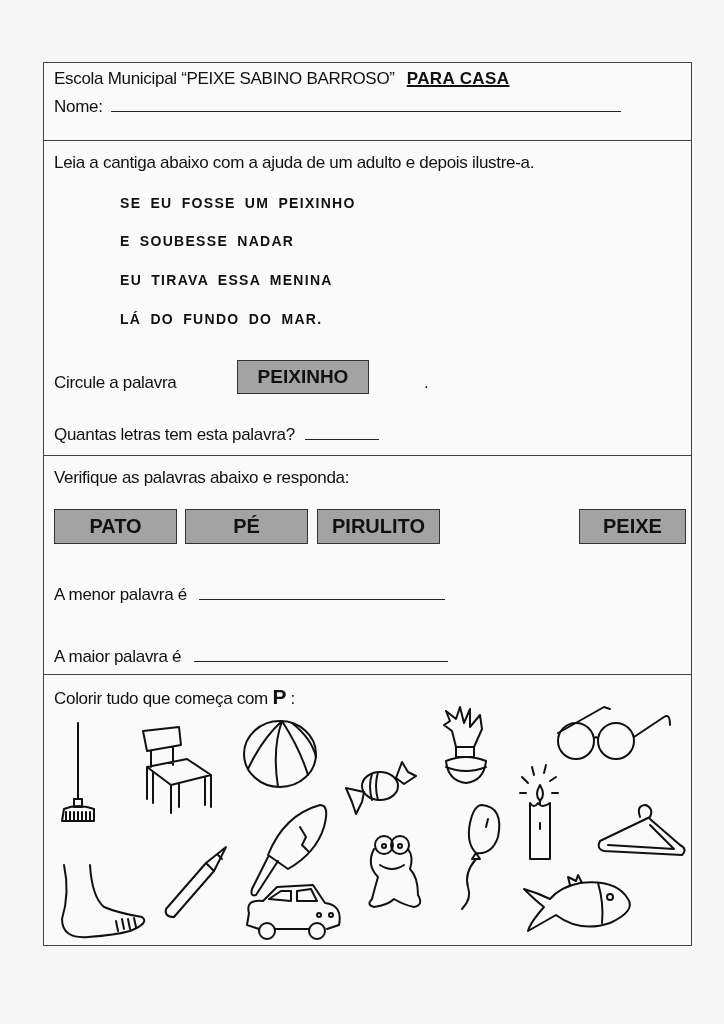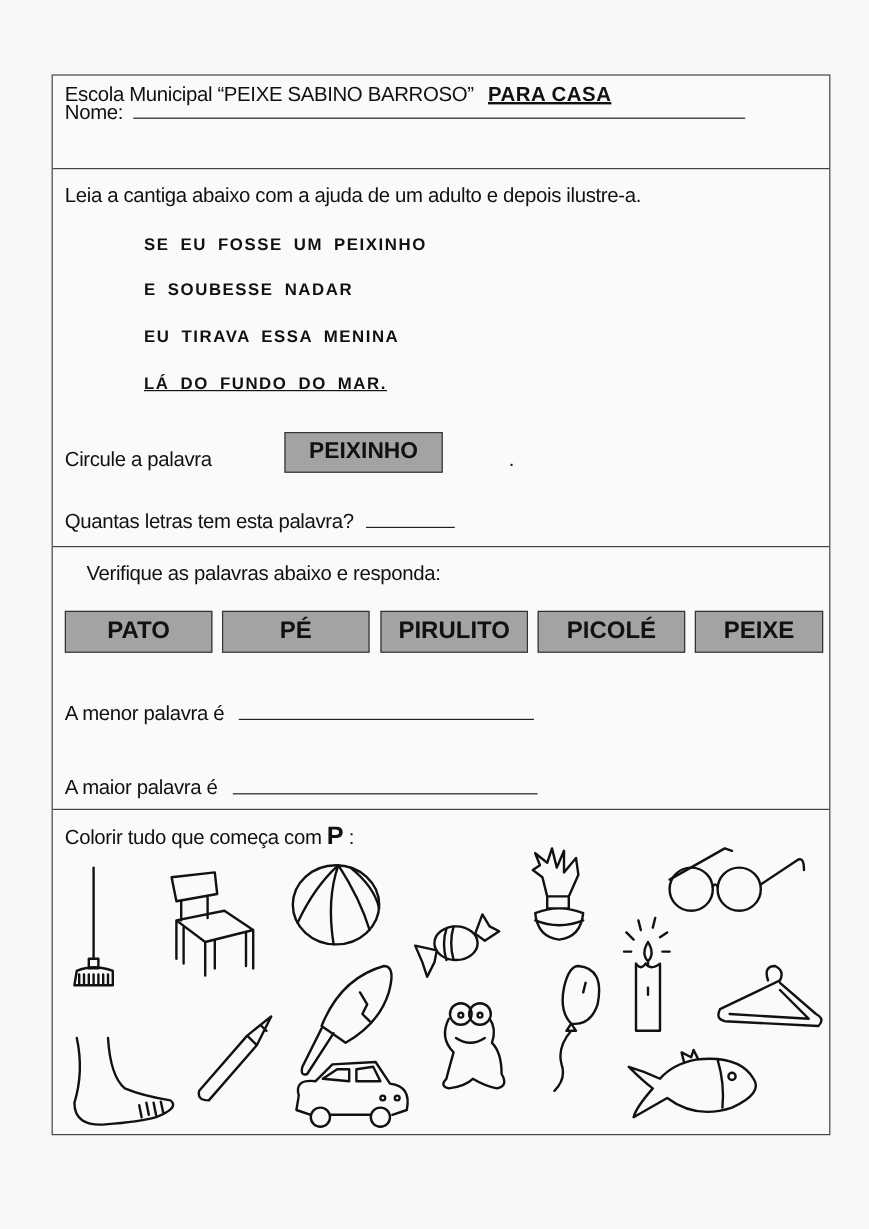--- a/index.html
+++ b/index.html
@@ -27,49 +27,48 @@
   svg * { fill:none; stroke:#111; stroke-width:2; stroke-linejoin:round; stroke-linecap:round; }
 </style>
 </head>
 <body>
 
 <div class="sheet">
 
   <div class="t reg title-school">
     <span>Escola Municipal  “PEIXE  SABINO  BARROSO”</span><span class="para-casa">PARA  CASA</span>
   </div>
-  <div class="t reg" style="left:10px; top:21px;">
+  <div class="t reg" style="left:10px; top:34px;">
     <span>Nome:</span>
     <span class="line" style="width:510px; margin-left:4px;"></span>
   </div>
 
   <div class="hr" style="top:77px;"></div>
 
   <div class="t reg" style="left:10px; top:90px;">Leia a cantiga abaixo com a ajuda de um adulto e depois ilustre-a.</div>
   <div class="t poem" style="top:132px;">SE EU FOSSE UM PEIXINHO</div>
   <div class="t poem" style="top:170px;">E SOUBESSE NADAR</div>
   <div class="t poem" style="top:209px;">EU TIRAVA ESSA MENINA</div>
-  <div class="t poem" style="top:248px;text-decoration:underline;">LÁ DO FUNDO DO MAR.</div>
+  <div class="t poem" style="top:248px;">LÁ DO FUNDO DO MAR.</div>
 
   <div class="t reg" style="left:10px; top:310px;">Circule a palavra</div>
   <div class="box" style="left:193px; top:297px; width:132px; height:34px; font-size:19px;">PEIXINHO</div>
   <div class="t reg" style="left:380px; top:310px;">.</div>
 
   <div class="t reg" style="left:10px; top:362px;">
     <span>Quantas letras tem esta palavra?</span>
     <span class="line" style="width:74px; margin-left:6px;"></span>
   </div>
 
   <div class="hr" style="top:392px;"></div>
 
-  <div class="t reg" style="left:10px; top:405px;margin-left:18px;">Verifique as palavras abaixo e responda:</div>
+  <div class="t reg" style="left:10px; top:405px;">Verifique as palavras abaixo e responda:</div>
   <div class="box" style="left:10px; top:446px; width:123px; height:35px;">PATO</div>
   <div class="box" style="left:141px; top:446px; width:123px; height:35px;text-align:right;">PÉ</div>
   <div class="box" style="left:273px; top:446px; width:123px; height:35px;">PIRULITO</div>
-  <div class="box" style="left:404px; top:446px; width:123px; height:35px;">PICOLÉ</div>
   <div class="box" style="left:535px; top:446px; width:107px; height:35px;">PEIXE</div>
 
   <div class="t reg" style="left:10px; top:522px;">
     <span>A menor palavra é</span>
     <span class="line" style="width:246px; margin-left:8px;"></span>
   </div>
   <div class="t reg" style="left:10px; top:584px;">
     <span>A maior palavra é</span>
     <span class="line" style="width:254px; margin-left:8px;"></span>
   </div>

